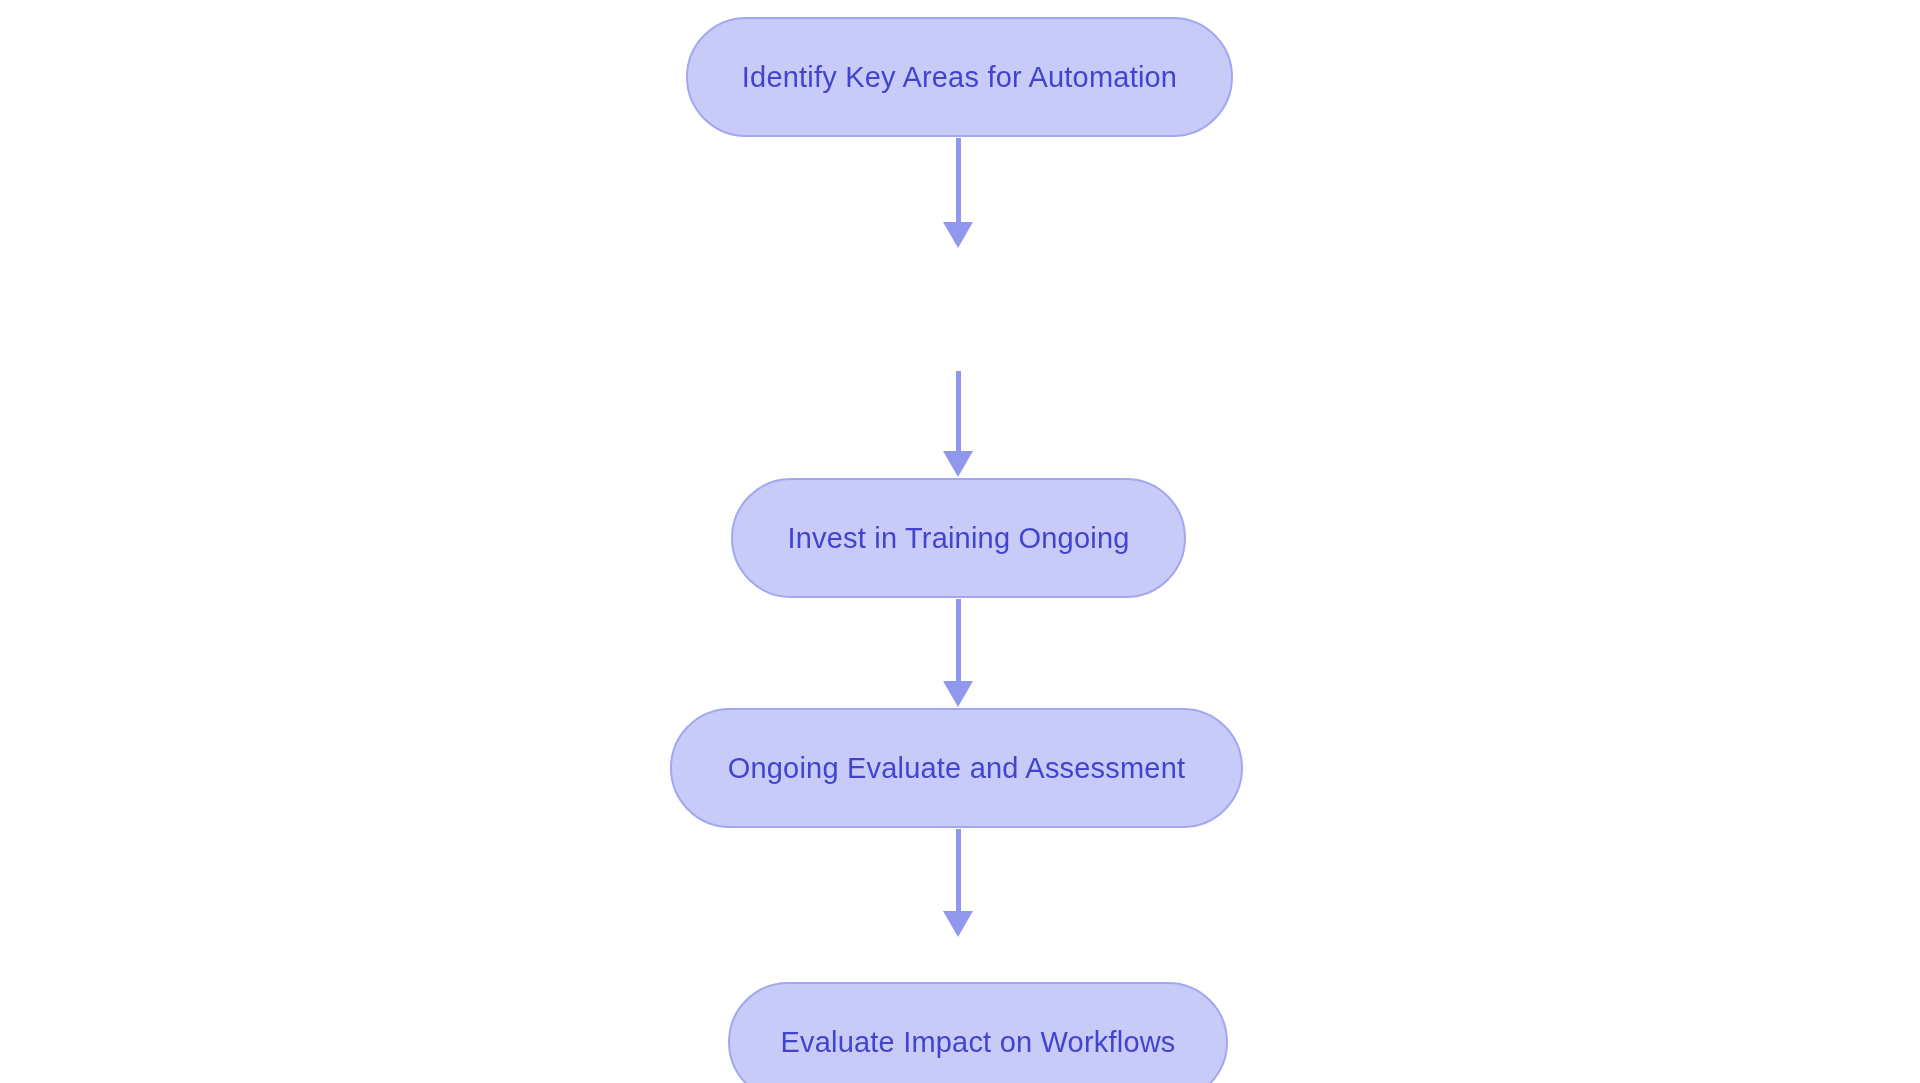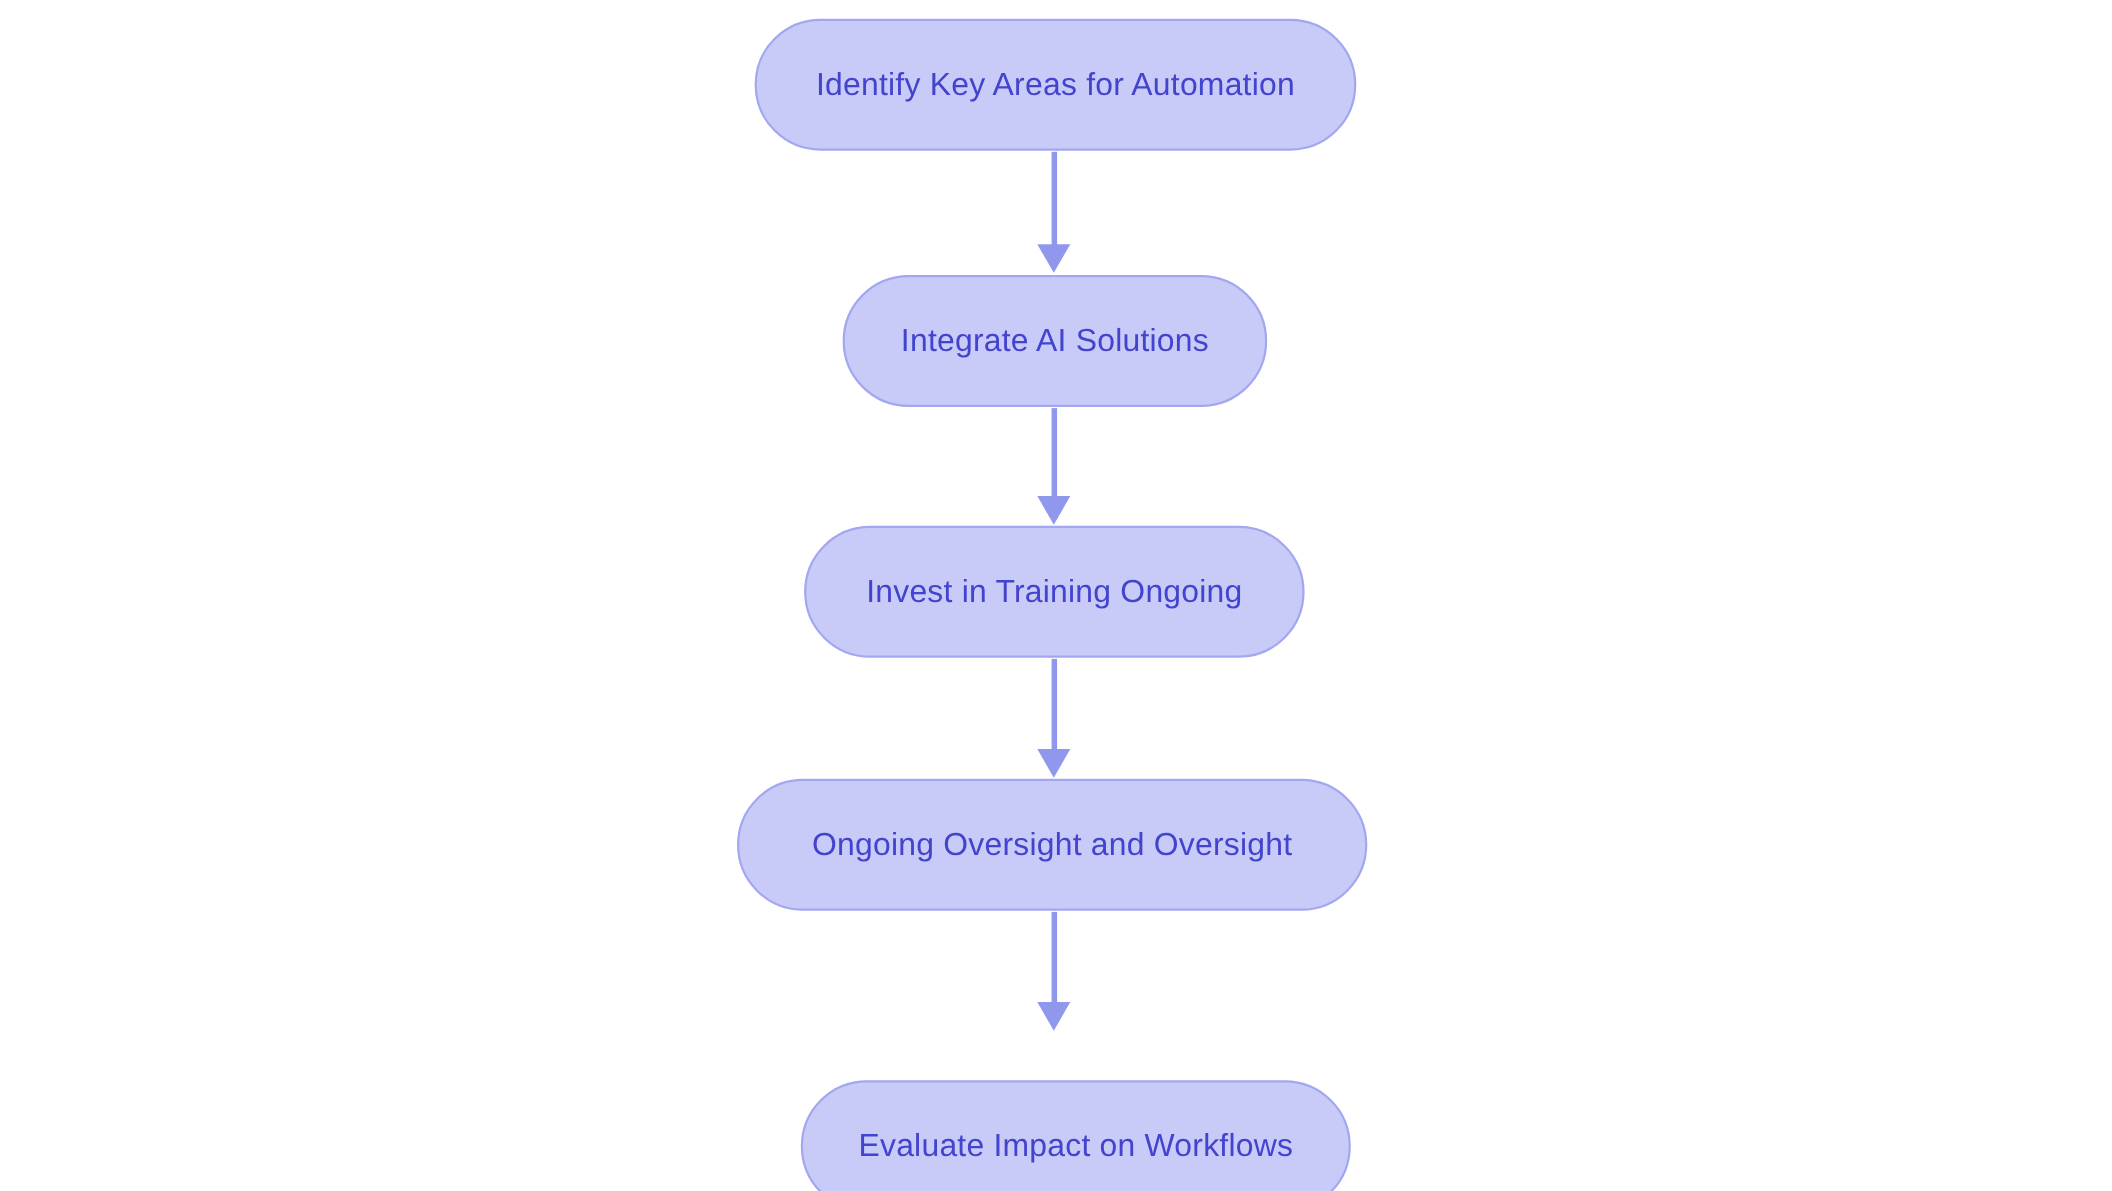--- a/index.html
+++ b/index.html
@@ -77,40 +77,37 @@
 
   <div class="flow-node n1">
     <span class="node-label">Identify Key Areas for Automation</span>
   </div>
 
   <div class="arrow a1">
     <div class="stem"></div>
     <div class="head"></div>
   </div>
 
-  <div class="flow-node n2">
-    <span class="node-label">Integrate AI Solutions</span>
-  </div>
 
   <div class="arrow a2">
     <div class="stem"></div>
     <div class="head"></div>
   </div>
 
   <div class="flow-node n3">
     <span class="node-label">Invest in Training Ongoing</span>
   </div>
 
   <div class="arrow a3">
     <div class="stem"></div>
     <div class="head"></div>
   </div>
 
   <div class="flow-node n4">
-    <span class="node-label">Ongoing Oversight and Oversight</span>
+    <span class="node-label">Ongoing Evaluate and Assessment</span>
   </div>
 
   <div class="arrow a4">
     <div class="stem"></div>
     <div class="head"></div>
   </div>
 
   <div class="flow-node n5">
     <span class="node-label">Evaluate Impact on Workflows</span>
   </div>

